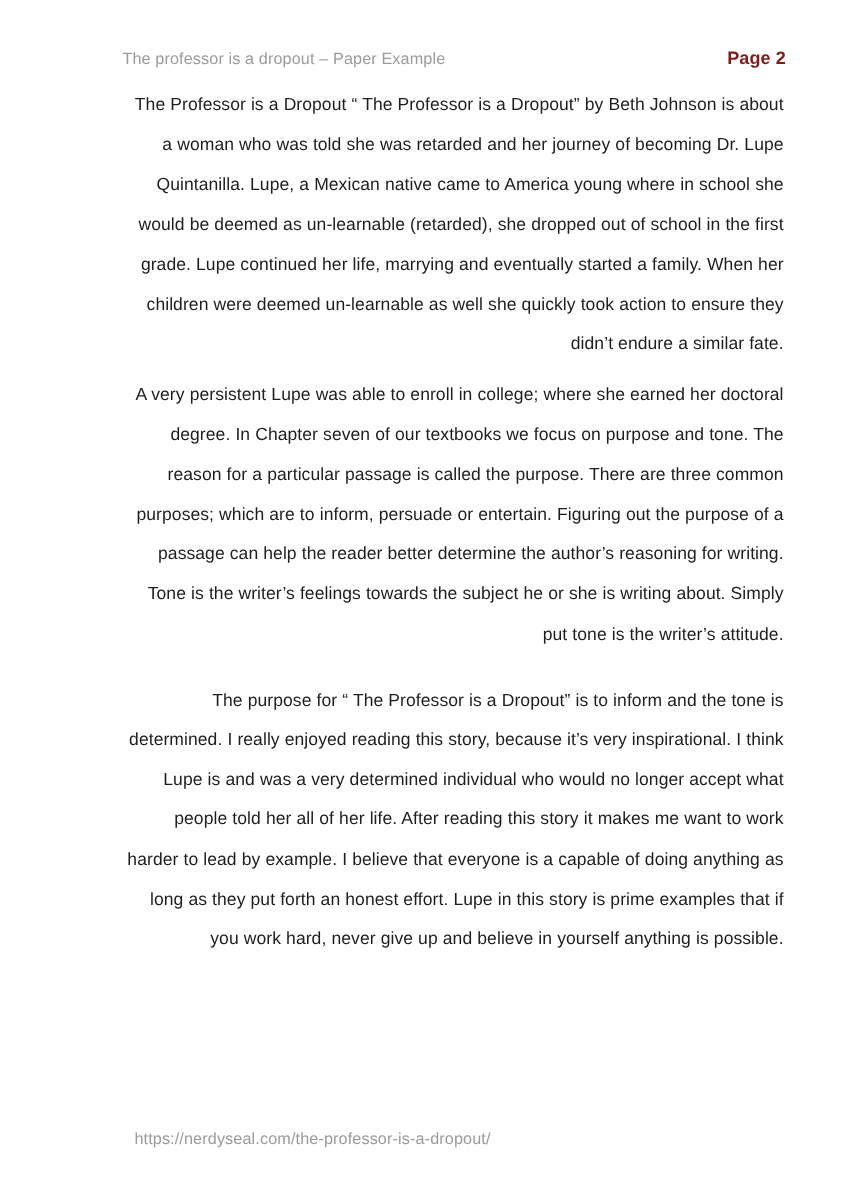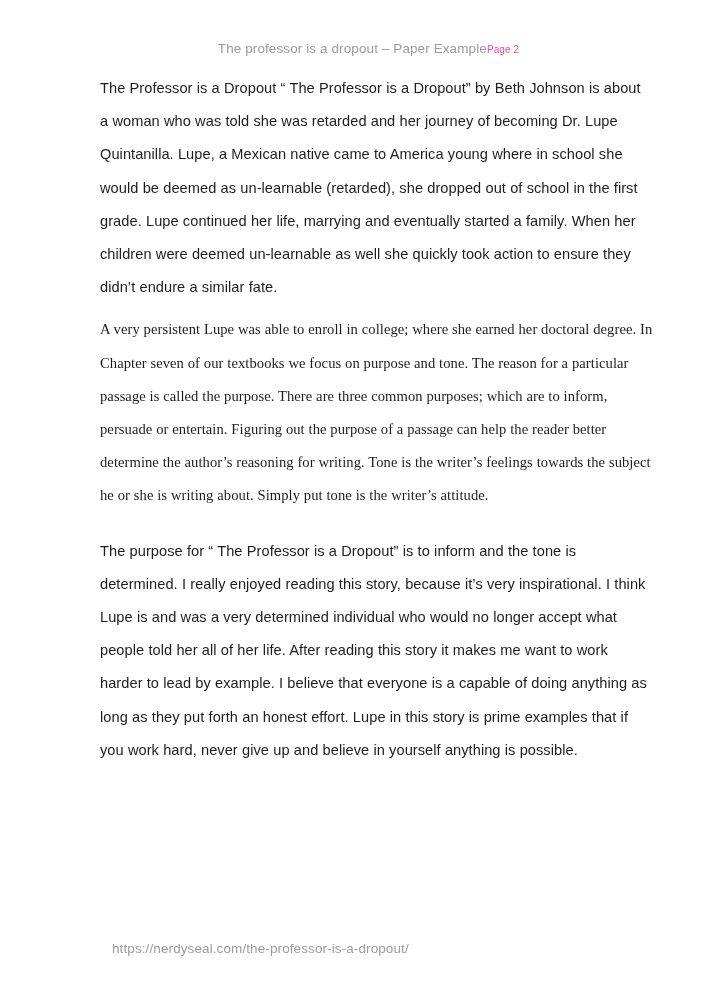--- a/index.html
+++ b/index.html
@@ -20,56 +20,57 @@
     top: 0;
     left: 0;
     width: 704px;
     height: 1000px;
     box-sizing: border-box;
   }
   
   .page-header {
     position: absolute;
     top: 40px;
-    left: 92px;
+    left: 102px;
     width: 553px;
     display: flex;
     align-items: baseline;
-    justify-content: center;
+    justify-content: space-between;
     font-size: 13.5px;
     line-height: 18px;
     color: #9b9b9b;
     letter-spacing: 0.1px;
     white-space: nowrap;
   }
   .page-header .doc-title {
     font-size: 13.5px;
     color: #9b9b9b;
   }
   .page-header .page-number {
-    font-size: 10px;
-    color: #ec4899;
+    font-size: 15px;
+    color: #7f1d1d;
+    font-weight: bold;
   }
   
   .document-body {
     position: absolute;
     top: 72px;
     left: 100px;
     width: 553px;
   }
   .document-body p {
     margin: 0;
     font-size: 14.6px;
     line-height: 33.2px;
     color: #1d1d1d;
-    text-align: left;
+    text-align: right;
     letter-spacing: 0.06px;
     word-spacing: 0.1px;
   }
-  .document-body p.para-gap-1 { margin-top: 9px; font-family: Liberation Serif, serif; }
+  .document-body p.para-gap-1 { margin-top: 9px; }
   .document-body p.para-gap-2 { margin-top: 22px; }
   
   .page-footer {
     position: absolute;
     top: 939px;
     left: 112px;
     width: 553px;
     font-size: 13.5px;
     line-height: 20px;
     color: #9b9b9b;

